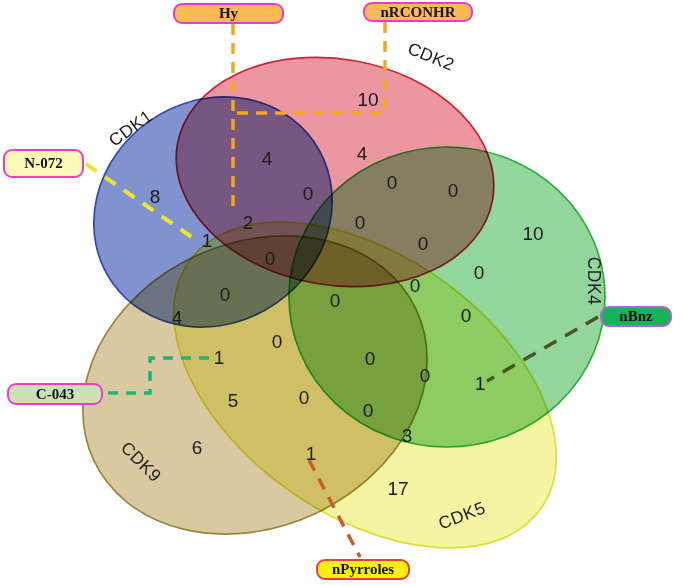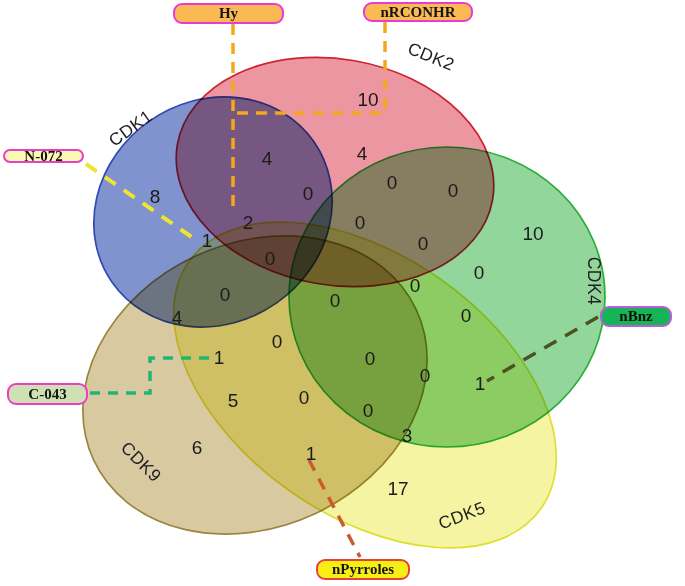--- a/index.html
+++ b/index.html
@@ -117,24 +117,24 @@
         <text x="311" y="459.5" class="region-num">1</text>
       </g>
   </svg>
 
   <div class="callout" style="left: 363px; top: 2px; width: 110px; height: 20px; background: rgb(251, 185, 84); border-color: rgb(232, 59, 214); color: rgb(20, 20, 20);">
     <span>nRCONHR</span>
   </div>
   <div class="callout" style="left: 173px; top: 3px; width: 111px; height: 21px; background: rgb(251, 185, 84); border-color: rgb(232, 59, 214); color: rgb(20, 20, 20);">
     <span>Hy</span>
   </div>
-  <div class="callout" style="left: 3px; top: 149px; width: 81px; height: 14px; background: rgb(251, 249, 181); border-color: rgb(237, 60, 199); color: rgb(20, 20, 20);">
+  <div class="callout" style="left: 3px; top: 149px; width: 81px; height: 29px; background: rgb(251, 249, 181); border-color: rgb(237, 60, 199); color: rgb(20, 20, 20);">
     <span>N-072</span>
   </div>
-  <div class="callout" style="left: 7px; top: 383px; width: 81px; height: 22px; background: rgb(207, 224, 180); border-color: rgb(237, 60, 199); color: rgb(20, 20, 20);">
+  <div class="callout" style="left: 7px; top: 383px; width: 96px; height: 22px; background: rgb(207, 224, 180); border-color: rgb(237, 60, 199); color: rgb(20, 20, 20);">
     <span>C-043</span>
   </div>
   <div class="callout" style="left: 600px; top: 306px; width: 72px; height: 21px; background: rgb(23, 179, 87); border-color: rgb(182, 95, 217); color: rgb(14, 14, 14);">
     <span>nBnz</span>
   </div>
   <div class="callout" style="left: 316px; top: 559px; width: 94px; height: 21px; background: rgb(247, 239, 19); border-color: rgb(232, 64, 58); color: rgb(20, 20, 20);">
     <span>nPyrroles</span>
   </div>
 </div>
 

